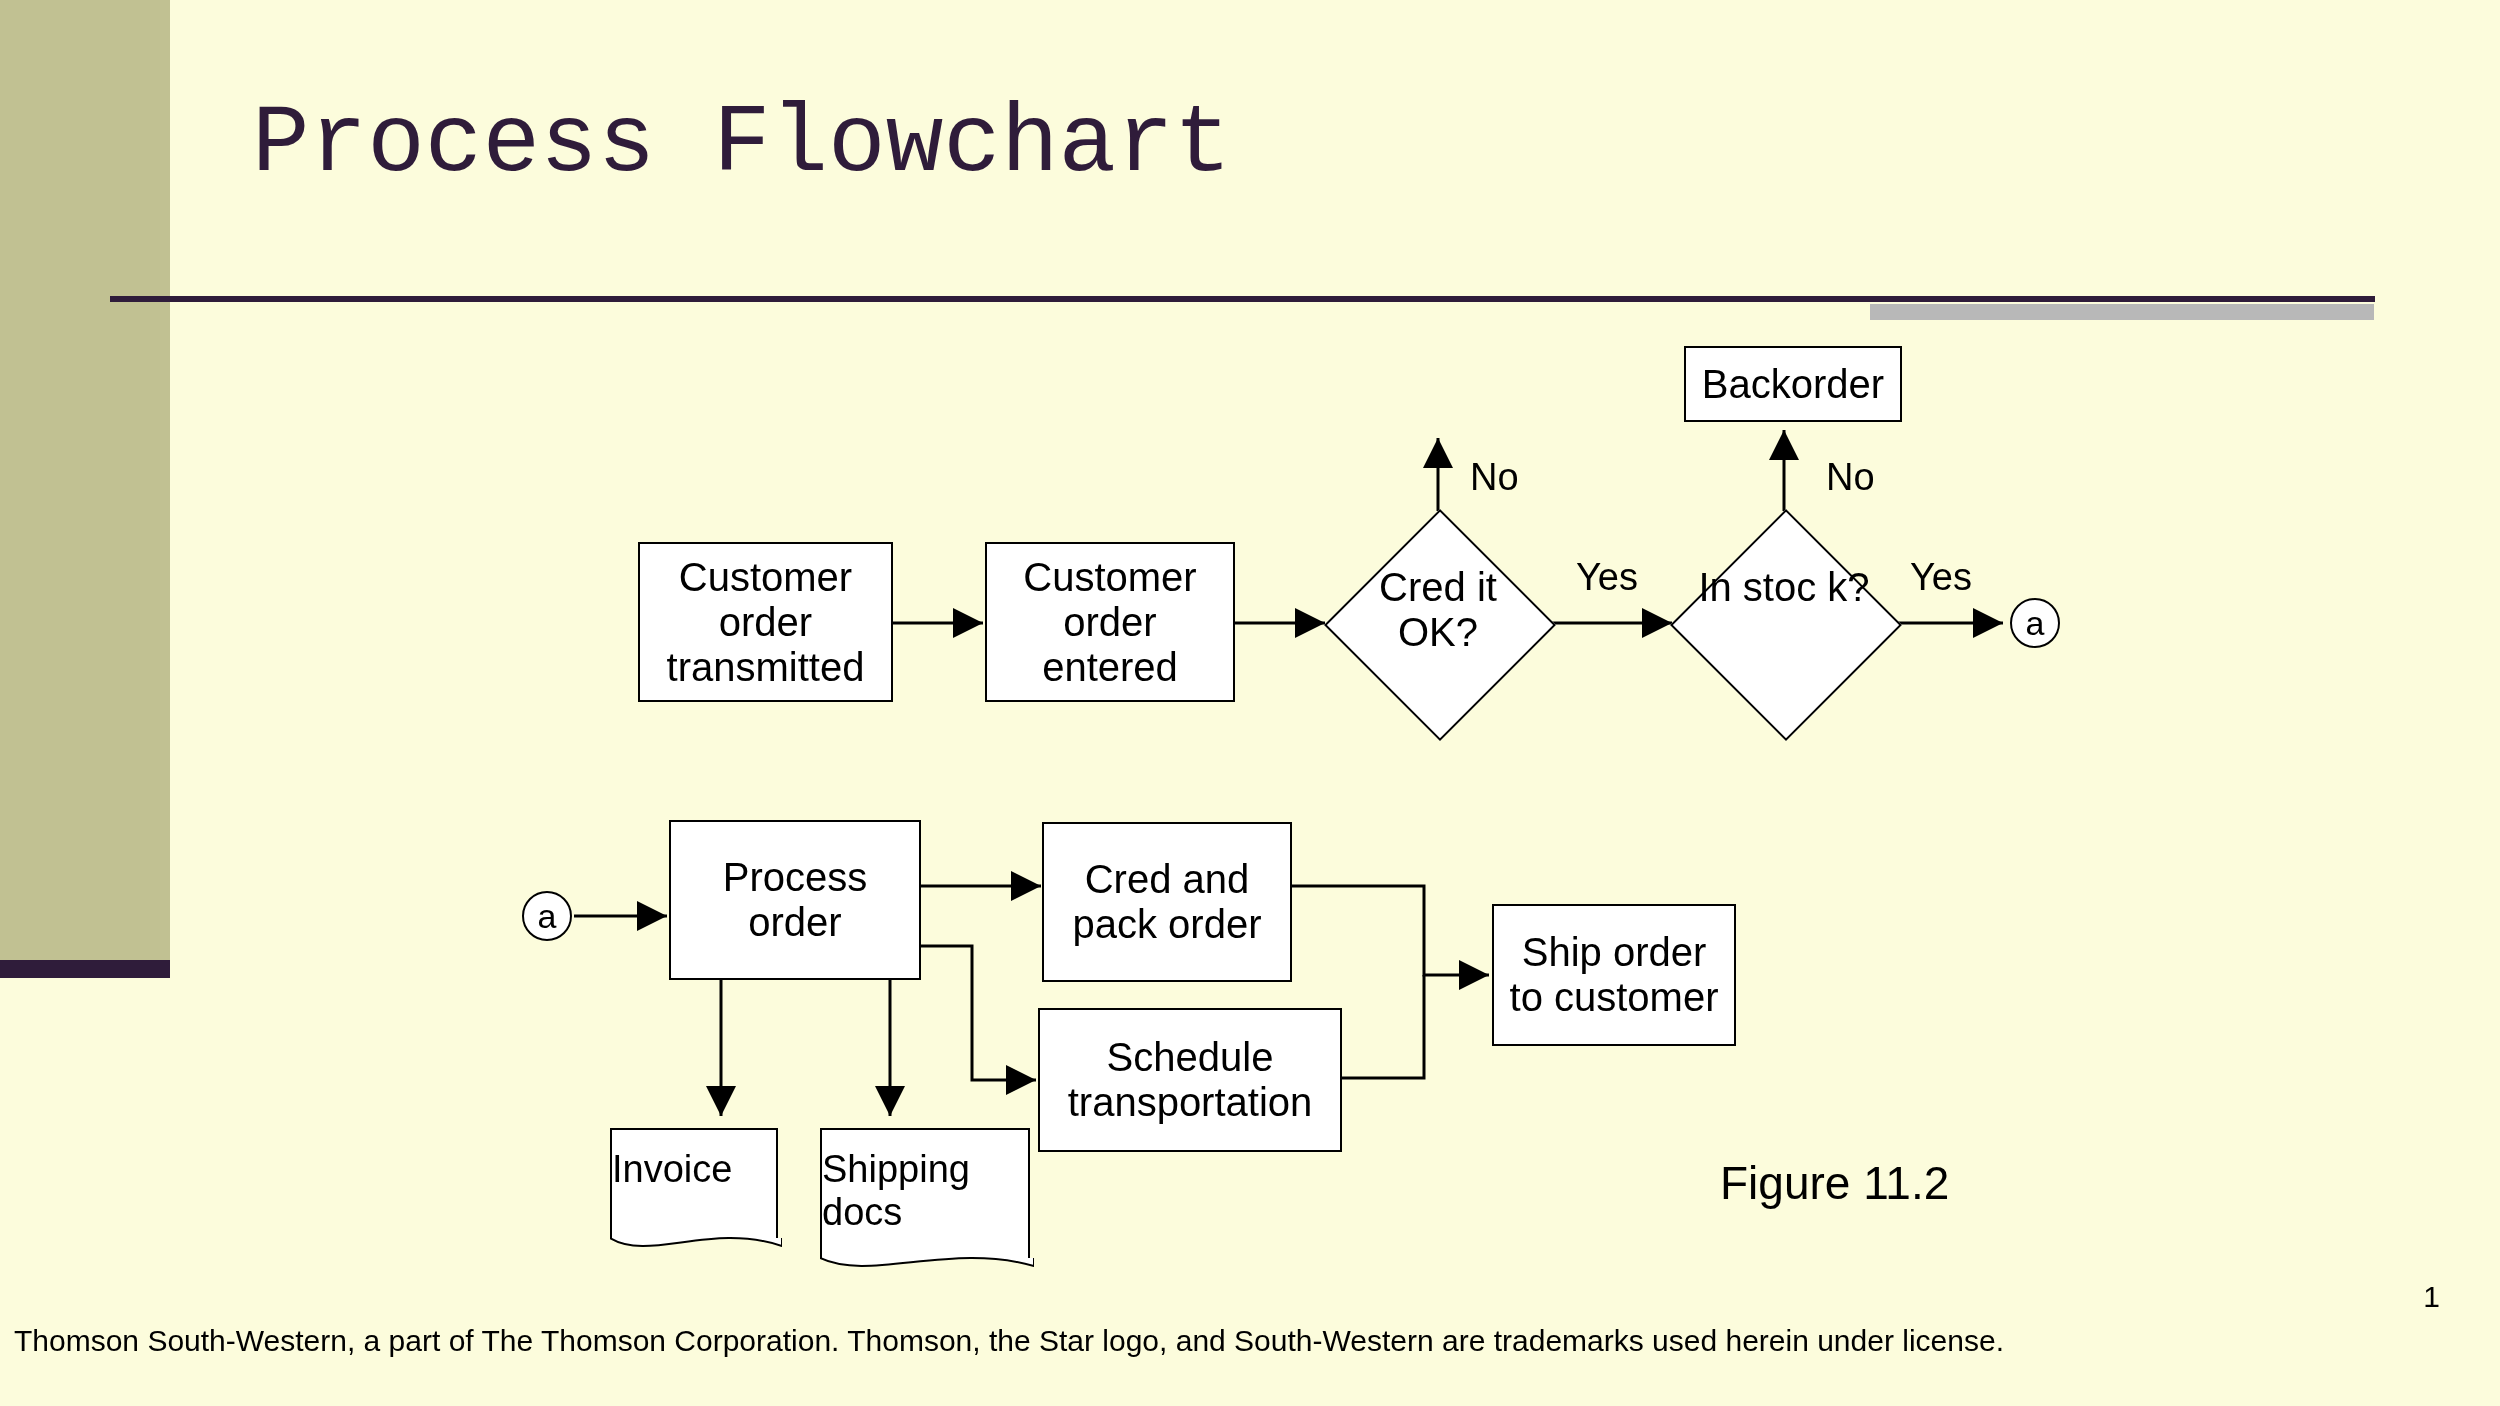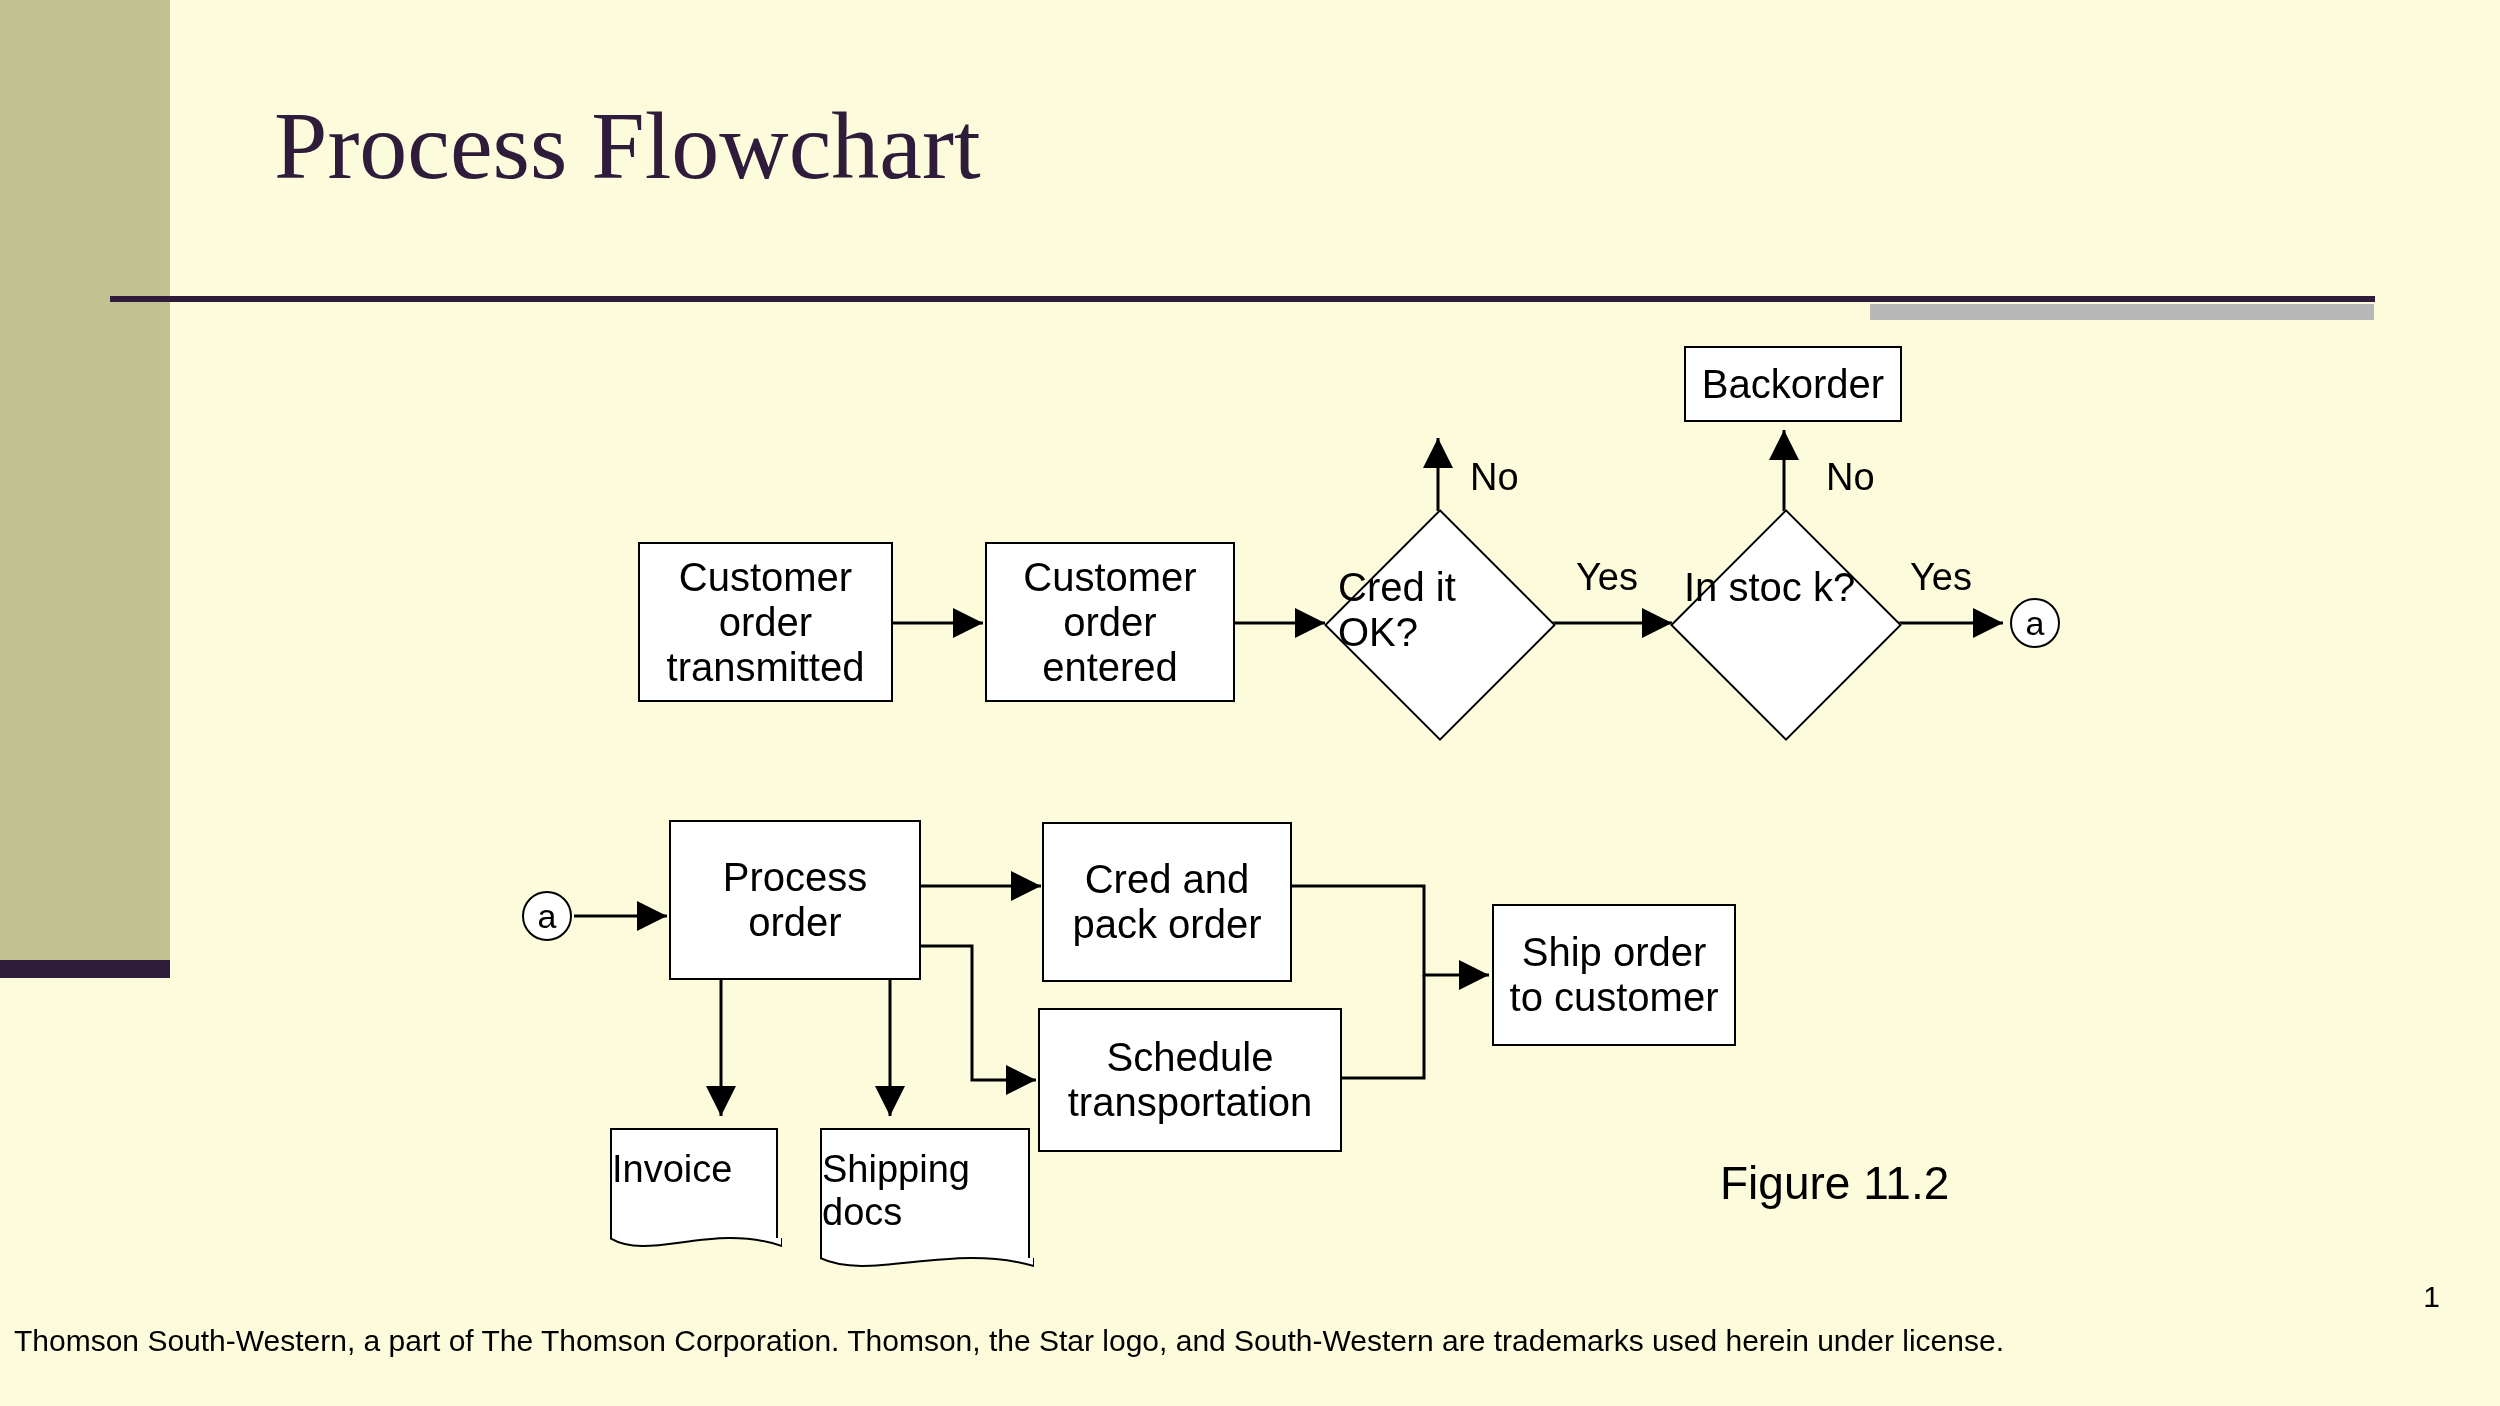--- a/index.html
+++ b/index.html
@@ -1,25 +1,25 @@
 <!DOCTYPE html>
 <html><head>
 <meta charset="utf-8">
 <style>
 html,body{margin:0;padding:0;width:2500px;height:1406px;font-family:Arial,Helvetica,sans-serif;overflow:hidden}
 .page{position:relative;width:2500px;height:1406px;background:#fcfcdc}
 .sidebar{position:absolute;left:0;top:0;width:170px;height:960px;background:#c1c192}
 .sidebar-stripe{position:absolute;left:0;top:960px;width:170px;height:18px;background:#2f1c3a}
-.title{position:absolute;left:274px;top:90px;font-family:Liberation Serif, serif;font-size:96px;color:#2f1c3a}
+.title{position:absolute;left:252px;top:90px;font-family:Liberation Mono, monospace;font-size:96px;color:#2f1c3a}
 .rule{position:absolute;left:110px;top:296px;width:2265px;height:0;border-top:6px solid #2f1c3a}
 .rule-accent{position:absolute;left:1870px;top:304px;width:504px;height:16px;background:#b8b8b8}
 .diagram{position:absolute;left:0;top:0;width:2500px;height:1406px}
 .process{position:absolute;background:#fff;border:2px solid #000;display:flex;align-items:center;justify-content:center;text-align:center;font-size:40px;padding:6px 10px;box-sizing:border-box}
 .diamond{position:absolute;width:160px;height:160px;transform:rotate(45deg);background:#fff;border:2px solid #000}
-.diamond-label{position:absolute;width:200px;font-size:40px}
+.diamond-label{position:absolute;width:200px;text-align:center;font-size:40px}
 .connector{position:absolute;width:46px;height:46px;border:2px solid #000;border-radius:50%;background:#fff;display:flex;align-items:center;justify-content:center;font-size:34px}
 .doc{position:absolute;width:168px;height:110px;background:#fff;border:2px solid #000;border-bottom:0;text-align:left;font-size:38px;padding-top:18px;box-sizing:border-box}
 .doc svg{position:absolute;left:-2px;bottom:-22px;width:172px;height:24px}
 .lbl{position:absolute;font-size:38px}
 .figcap{position:absolute;left:1720px;top:1156px;font-size:46px}
 .pg{position:absolute;right:60px;top:1280px;font-size:30px}
 .copy{position:absolute;left:14px;top:1324px;font-size:30px;line-height:1.1}
 svg.arrows{position:absolute;left:0;top:0;width:2500px;height:1406px;pointer-events:none}
 </style>
 </head>

